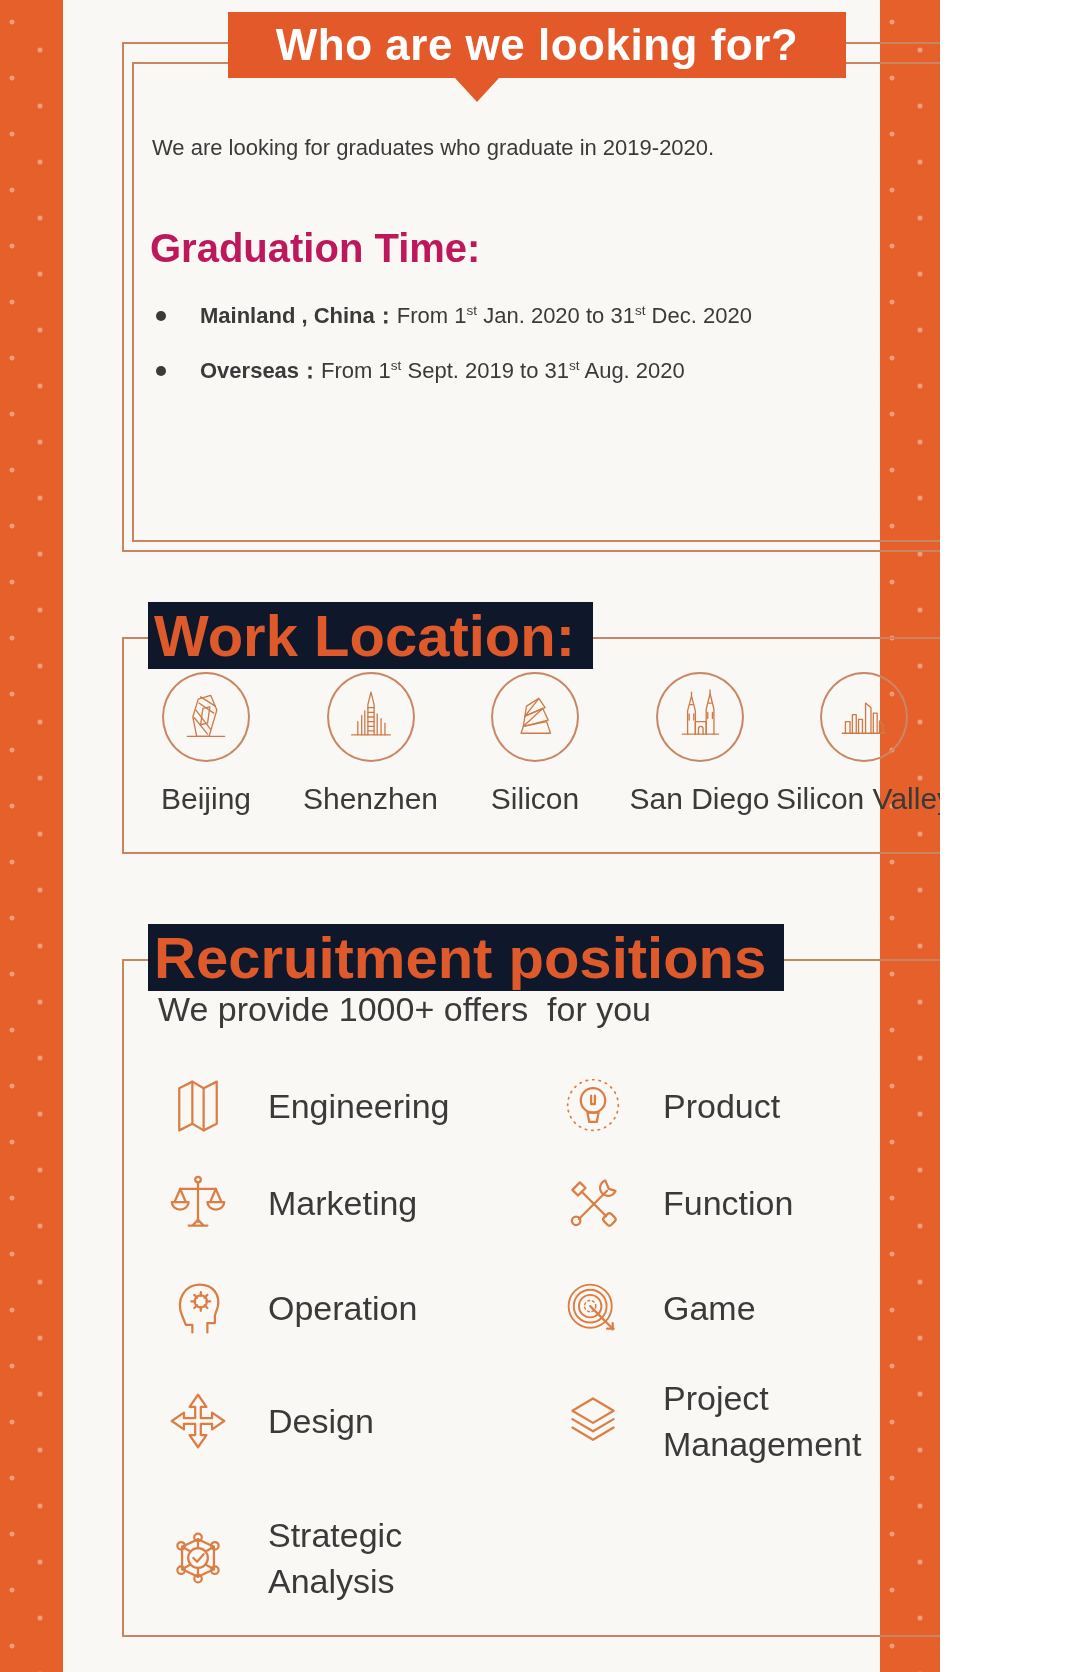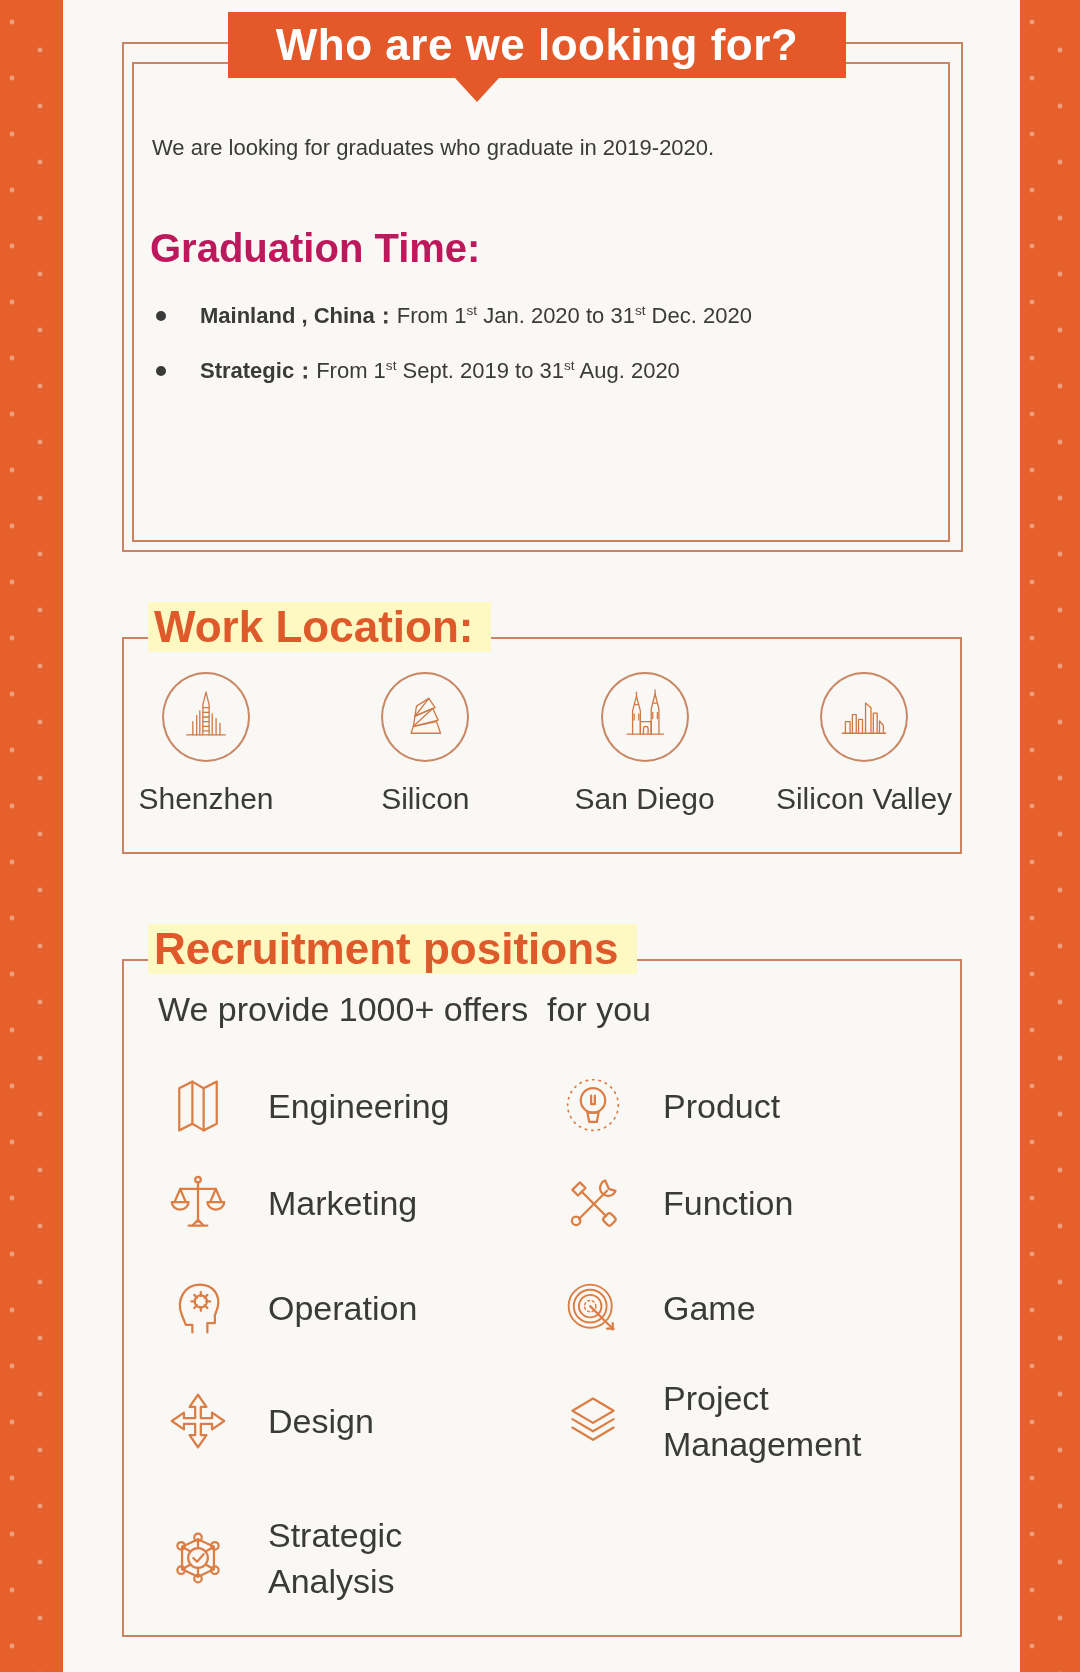--- a/index.html
+++ b/index.html
@@ -1,18 +1,18 @@
 <!DOCTYPE html>
 <html><head>
 <meta charset="utf-8">
 <style>
   html,body{margin:0;padding:0;}
   .page{
     position:relative;
-    width:1080px;height:1672px;
+    width:940px;height:1672px;
     background:#FAF8F4;
     font-family:"Liberation Sans","DejaVu Sans",sans-serif;
     color:#3A3A3A;
     overflow:hidden;
   }
   
   .stripe{
     position:absolute;top:0;height:100%;
     background-color:#E6602B;
     background-image:
@@ -68,22 +68,22 @@
   }
   .bullet-label{font-weight:bold;}
   .bullets sup{font-size:0.62em;line-height:0;}
 
   
   .frame{
     position:absolute;border:2px solid #CA8462;box-sizing:border-box;
   }
   .frame-title{
     position:absolute;z-index:2;
-    font-size:44px;font-weight:bold;color:#DE5A2B;
-    background:#fef9c3;padding:0 18px 0 6px;
+    font-size:58px;font-weight:bold;color:#DE5A2B;
+    background:#0f172a;padding:0 18px 0 6px;
   }
   
   .box2{left:122px;top:637px;width:840px;height:217px;}
   .wl-title{left:148px;top:602px;}
   .cities{
     position:absolute;left:130px;top:672px;width:810px;
     display:flex;justify-content:space-between;z-index:2;
   }
   .city{width:152px;display:flex;flex-direction:column;align-items:center;}
   .city-circle{
@@ -130,29 +130,40 @@
 
   <div class="intro">We are looking for graduates who graduate in 2019-2020.</div>
 
   <div class="grad-heading">Graduation Time:</div>
 
   <ul class="bullets">
     <li>
       <span class="bullet-label">Mainland , China：</span><span>From 1</span><sup>st</sup><span> Jan. 2020 to 31</span><sup>st</sup><span> Dec. 2020</span>
     </li>
     <li>
-      <span class="bullet-label">Strategic：</span><span>From 1</span><sup>st</sup><span> Sept. 2019 to 31</span><sup>st</sup><span> Aug. 2020</span>
+      <span class="bullet-label">Overseas：</span><span>From 1</span><sup>st</sup><span> Sept. 2019 to 31</span><sup>st</sup><span> Aug. 2020</span>
     </li>
   </ul>
 
   <div class="frame box2"></div>
   <div class="frame-title wl-title">Work Location:</div>
 
   <div class="cities">
 
+    <div class="city">
+      <span class="city-circle">
+        <svg viewBox="0 0 80 80">
+          <path d="M30 17 L46 12 L54 31 L44 65 L28 65 L23 40 Z"></path>
+          <path d="M36 29 L45 27 L42 48 L33 50 Z"></path>
+          <path d="M33 14 L52 26 M31 22 L50 35 M27 31 L46 56 M25 41 L42 62"></path>
+          <path d="M16 65 H64"></path>
+        </svg>
+      </span>
+      <span class="city-name">Beijing</span>
+    </div>
 
     <div class="city">
       <span class="city-circle">
         <svg viewBox="0 0 80 80">
           <path d="M40 8 L36 24 V63 M40 8 L44 24 V63"></path>
           <path d="M36 28 H44 M36 34 H44 M36 40 H44 M36 46 H44 M36 52 H44 M36 58 H44"></path>
           <path d="M28 38 V63 M32 32 V63 M48 36 V63 M53 42 V63 M58 48 V63 M23 46 V63"></path>
           <path d="M15 63 H65"></path>
         </svg>
       </span>

